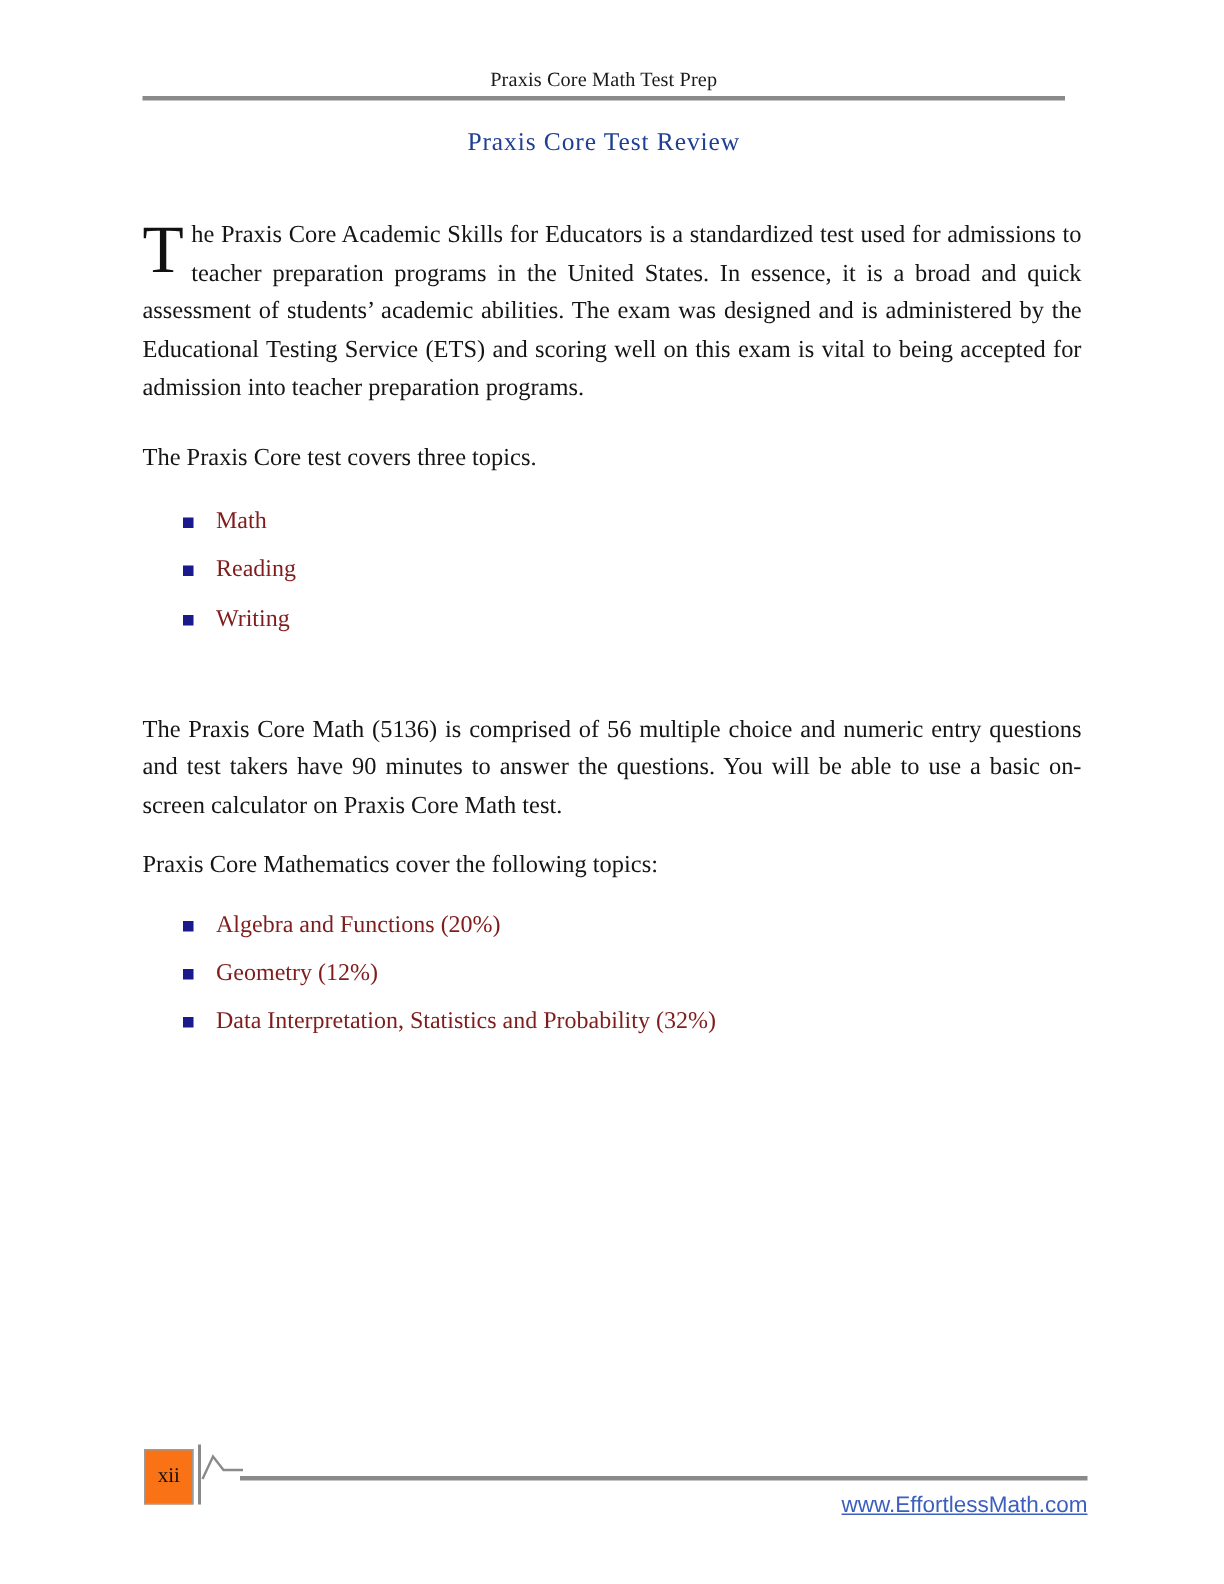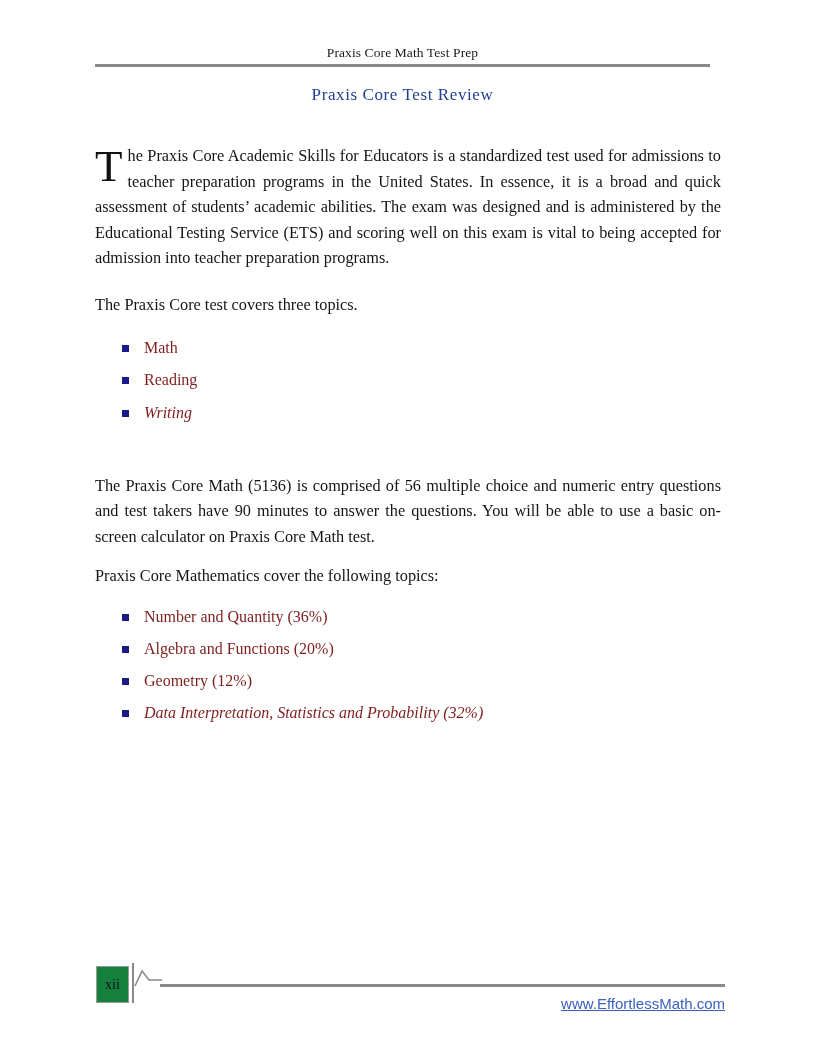--- a/index.html
+++ b/index.html
@@ -101,21 +101,21 @@
     padding: 0;
   }
   ul.bullets li {
     position: relative;
     padding-left: 49px;
     font-size: 16px;
     line-height: 22px;
     margin-bottom: 10.5px;
     color: #7f1d1d;
   }
-  ul.bullets li:last-child { margin-bottom: 0; font-style: italic; }
+  ul.bullets li:last-child { margin-bottom: 0; }
   ul.bullets li .sq {
     position: absolute;
     left: 27px;
     top: 8px;
     width: 7px;
     height: 7px;
     background: #1a1a8c;
   }
 
   .list-top-gap-a { height: 19px; }
@@ -134,21 +134,21 @@
     pointer-events: none;
   }
   .page-num-box {
     position: absolute;
     left: 96px;
     top: 966px;
     width: 33px;
     height: 37px;
     border: 1px solid #9a9a9a;
     box-sizing: border-box;
-    background: #15803d;
+    background: #f97316;
   }
   .page-num-box span {
     display: block;
     width: 100%;
     text-align: center;
     line-height: 35px;
     font-size: 14px;
     color: #111111;
   }
   .page-num-bar {
@@ -228,24 +228,20 @@
 
     <p class="body-par">The Praxis Core Math (5136) is comprised of 56 multiple choice and numeric entry questions and test takers have 90 minutes to answer the questions. You will be able to use a basic on-screen calculator on Praxis Core Math test.</p>
 
     <div class="par-gap-2"></div>
 
     <p class="body-par">Praxis Core Mathematics cover the following topics:</p>
 
     <div class="list-top-gap-b"></div>
 
     <ul class="bullets topics">
-      <li>
-        <span class="sq"></span>
-        <span>Number and Quantity (36%)</span>
-      </li>
       <li>
         <span class="sq"></span>
         <span>Algebra and Functions (20%)</span>
       </li>
       <li>
         <span class="sq"></span>
         <span>Geometry (12%)</span>
       </li>
       <li>
         <span class="sq"></span>

